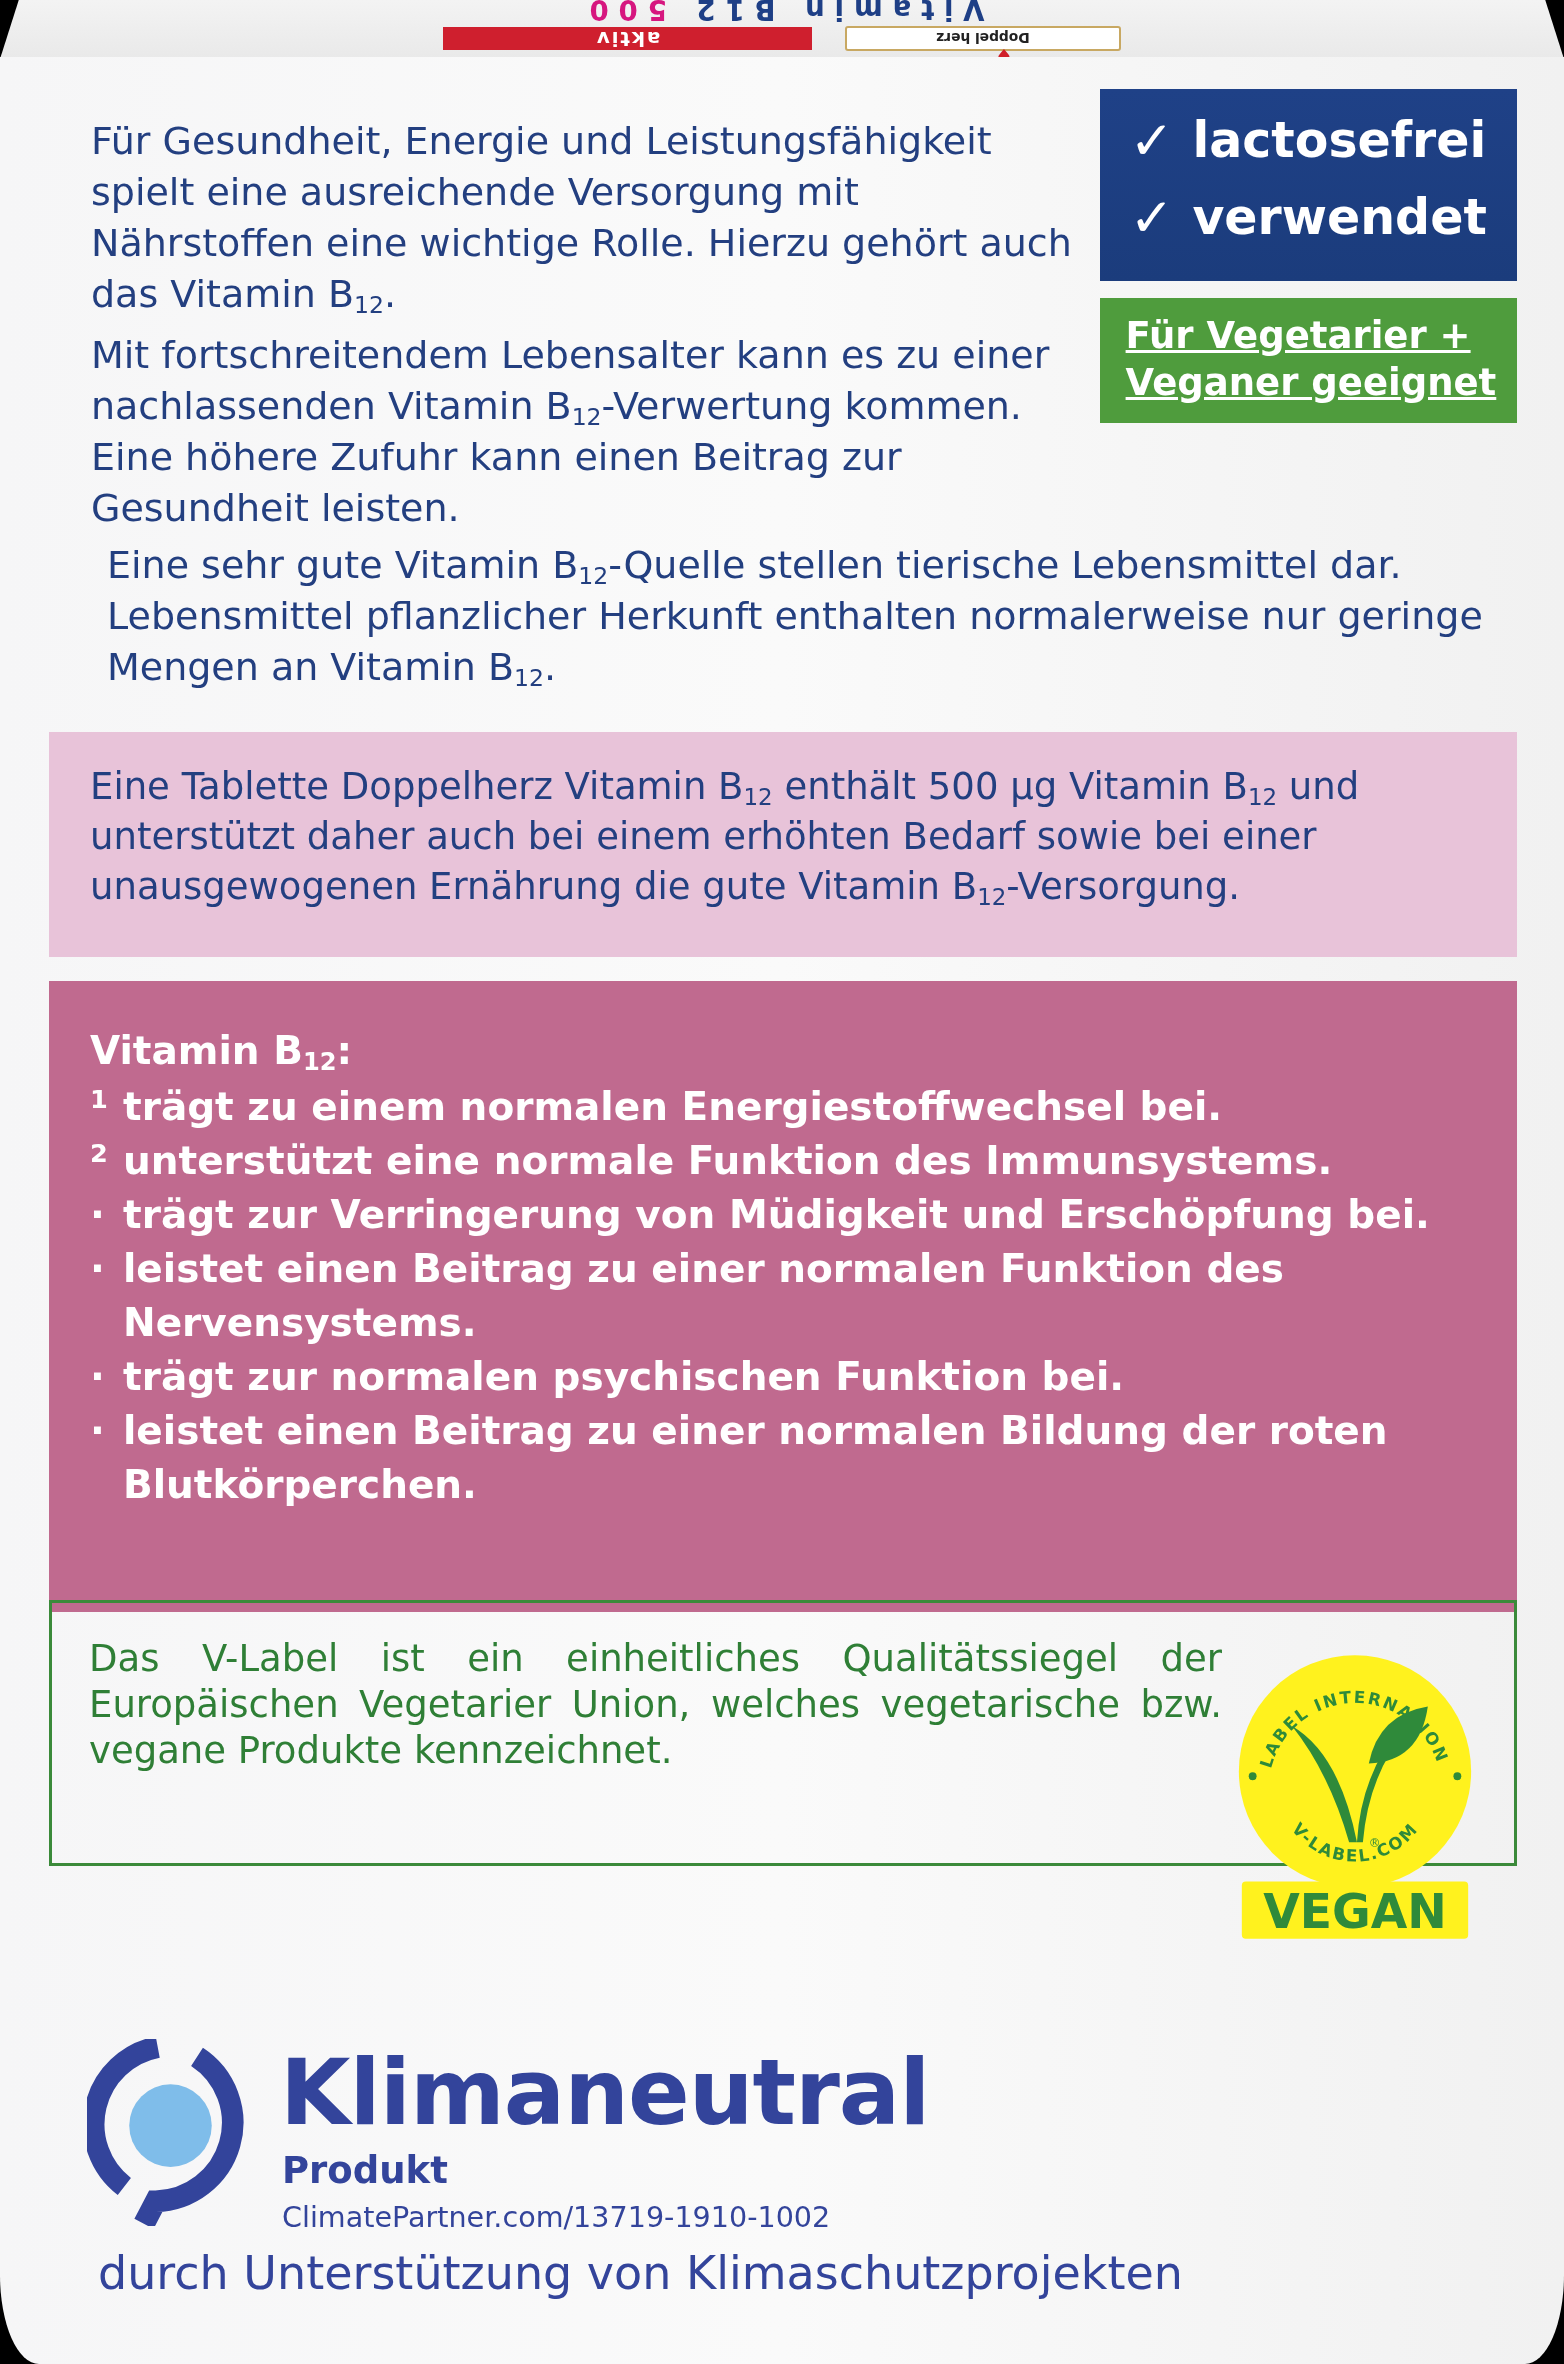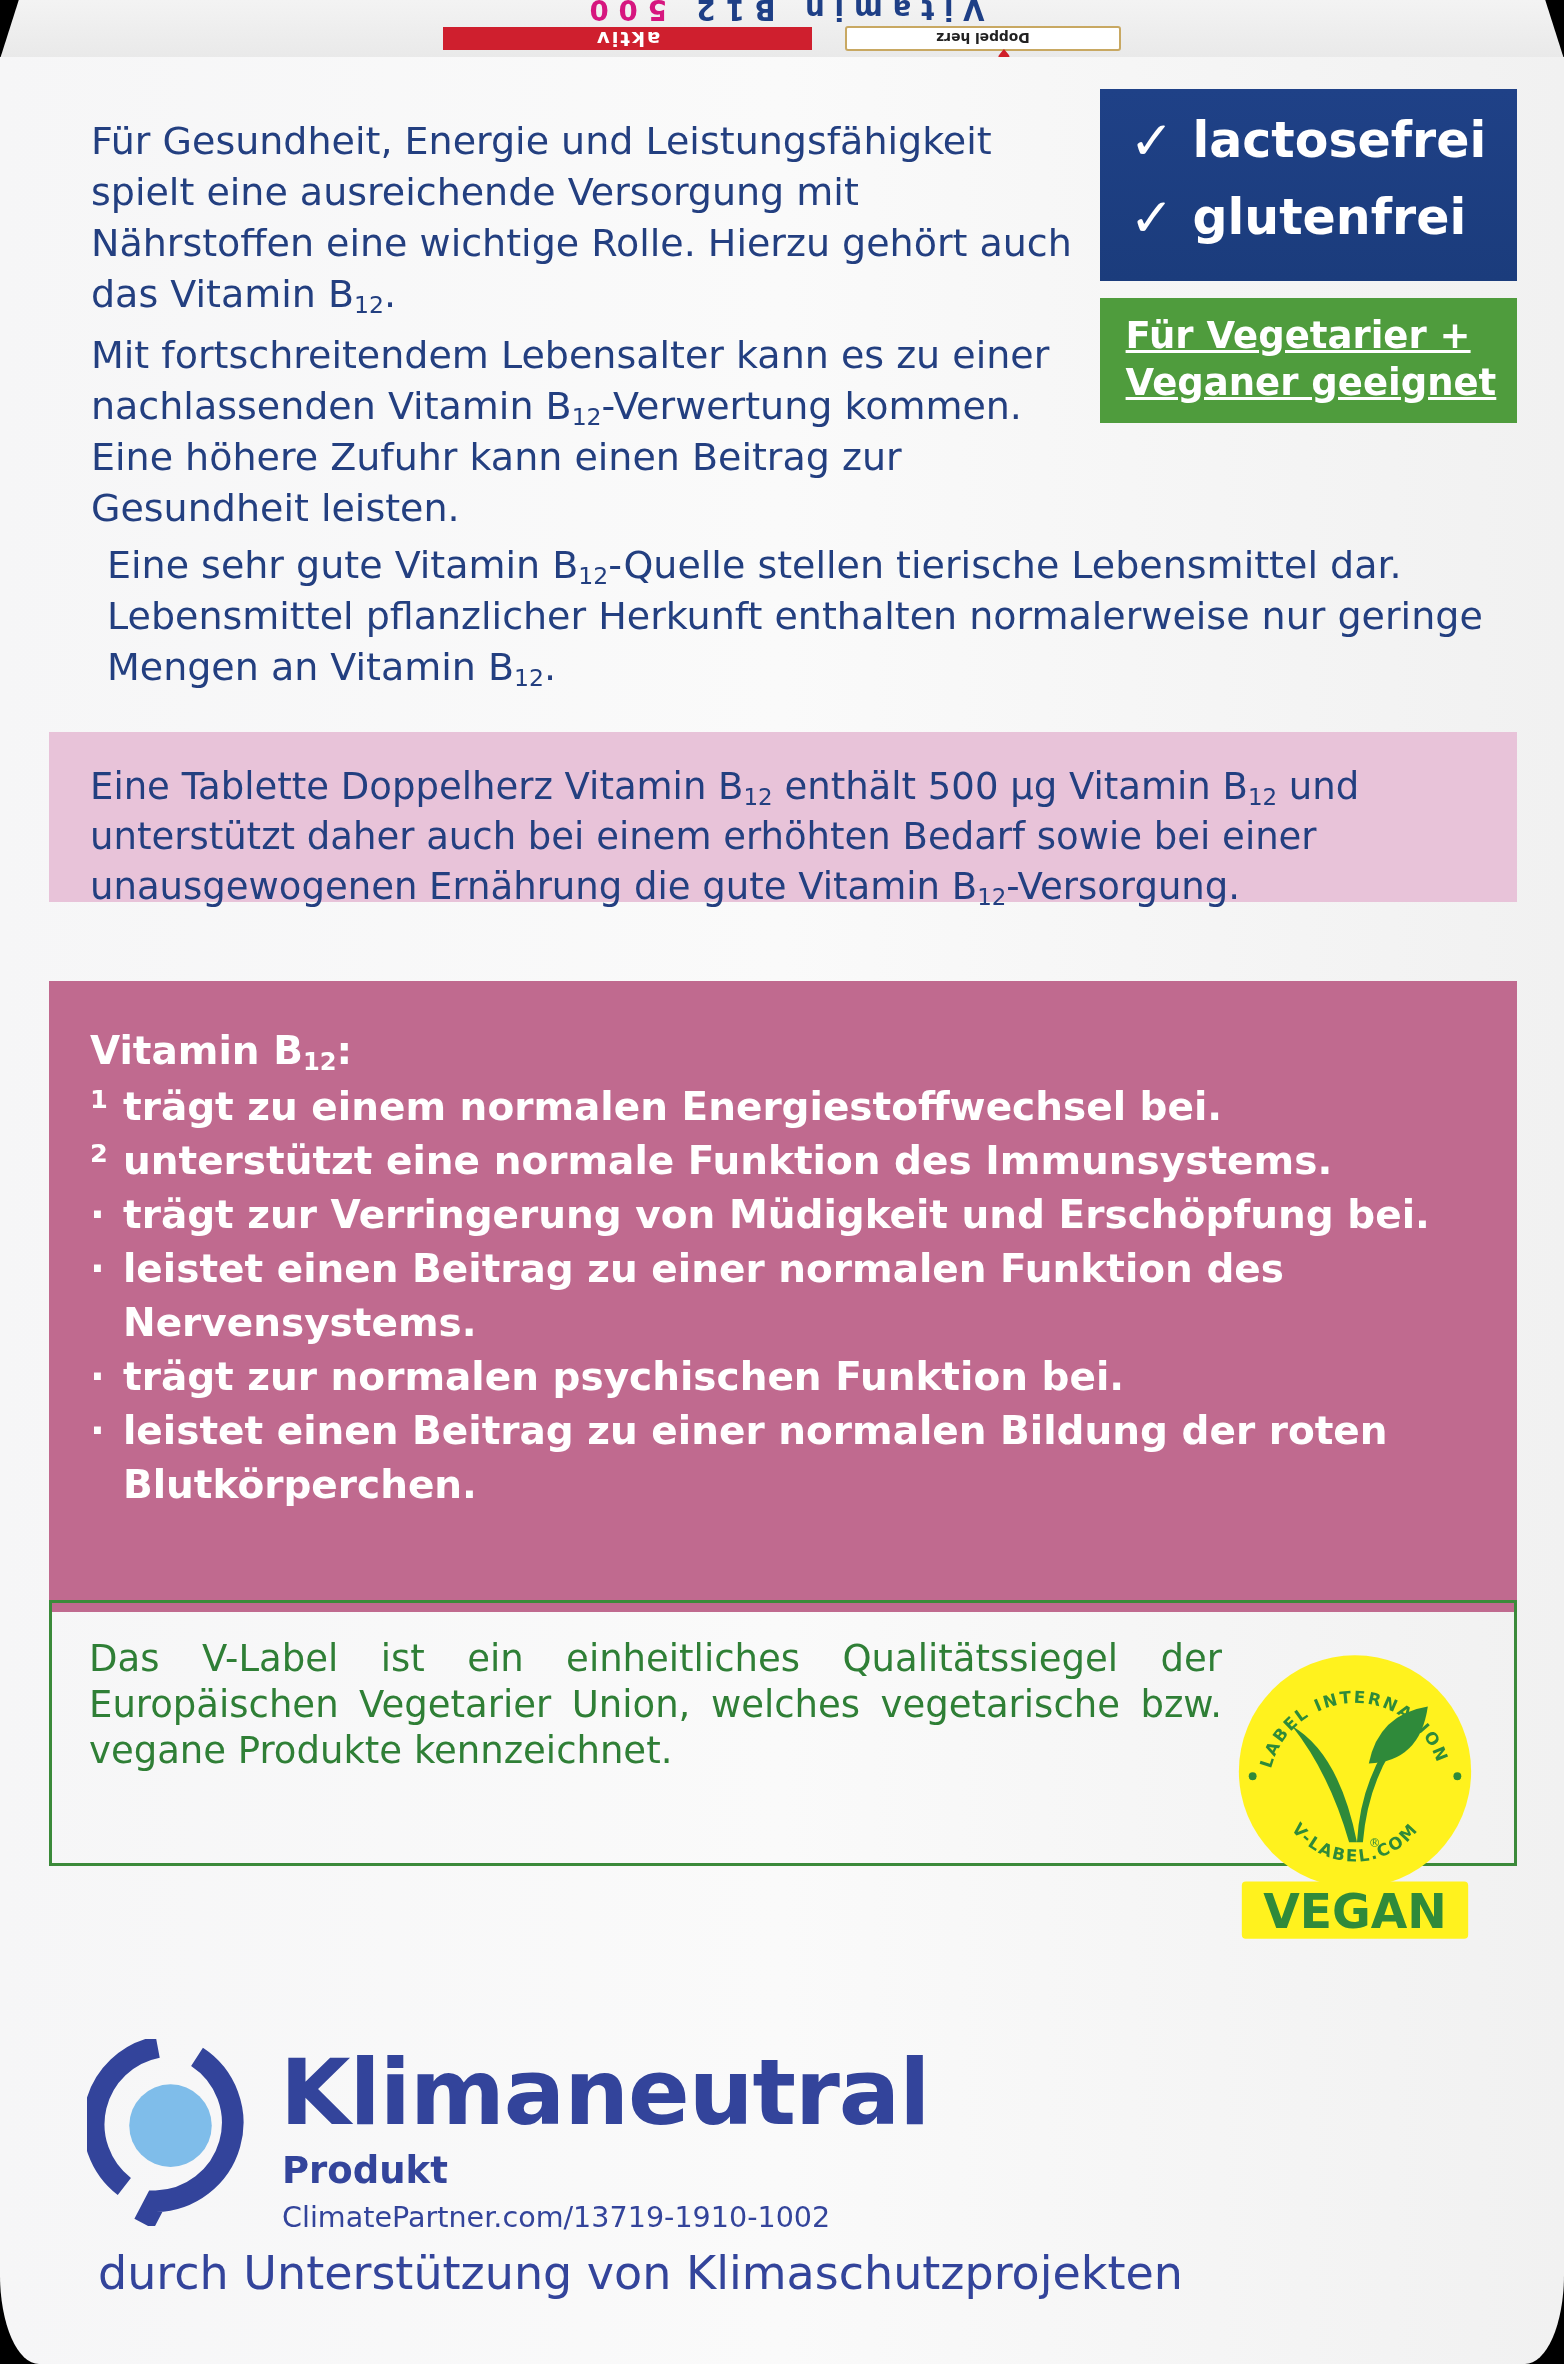--- a/index.html
+++ b/index.html
@@ -55,21 +55,21 @@
   }
   .badge-blue .row { display: flex; align-items: center; gap: 11.8px; }
   .badge-blue .check { font-size: 53px; font-weight: normal; width: 51px; }
   .badge-green {
     position: absolute; left: 1100px; top: 241px; width: 417px; height: 125px;
     background: #4f9c3d; color: #fff; font-size: 37px; font-weight: bold;
     padding: 13.8px 0 0 25.6px; line-height: 47px; text-decoration: underline;
   }
 
   .pink-box {
-    position: absolute; left: 49px; top: 675px; width: 1468px; height: 170px;
+    position: absolute; left: 49px; top: 675px; width: 1468px; height: 225px;
     background: #e8c3d9; color: #233f80; font-size: 37px; line-height: 50px;
     padding: 29.6px 41px;
   }
 
   .claims-box {
     position: absolute; left: 49px; top: 924px; width: 1468px; height: 631px;
     background: #c06a8f; color: #fff; font-size: 39px; font-weight: bold; line-height: 54px;
     padding: 43px 41px;
   }
   .claims-title { margin-bottom: 2px; }
@@ -124,21 +124,21 @@
     <span>Eine sehr gute Vitamin B</span><sub>12</sub><span>-Quelle stellen tierische Lebensmittel dar. Lebensmittel pflanzlicher Herkunft enthalten normalerweise nur geringe Mengen an Vitamin B</span><sub>12</sub><span>.</span>
   </div>
 
   <div class="badge-blue">
     <div class="row">
       <span class="check">✓</span>
       <span>lactosefrei</span>
     </div>
     <div class="row">
       <span class="check">✓</span>
-      <span>glutenfrei</span>
+      <span>verwendet</span>
     </div>
   </div>
   <div class="badge-green">
     <div>Für Vegetarier +</div>
     <div>Veganer geeignet</div>
   </div>
 
   <div class="pink-box">
     <span>Eine Tablette Doppelherz Vitamin B</span><sub>12</sub><span> enthält 500 µg Vitamin B</span><sub>12</sub><span> und unterstützt daher auch bei einem erhöhten Bedarf sowie bei einer unausgewogenen Ernährung die gute Vitamin B</span><sub>12</sub><span>-Versorgung.</span>
   </div>

